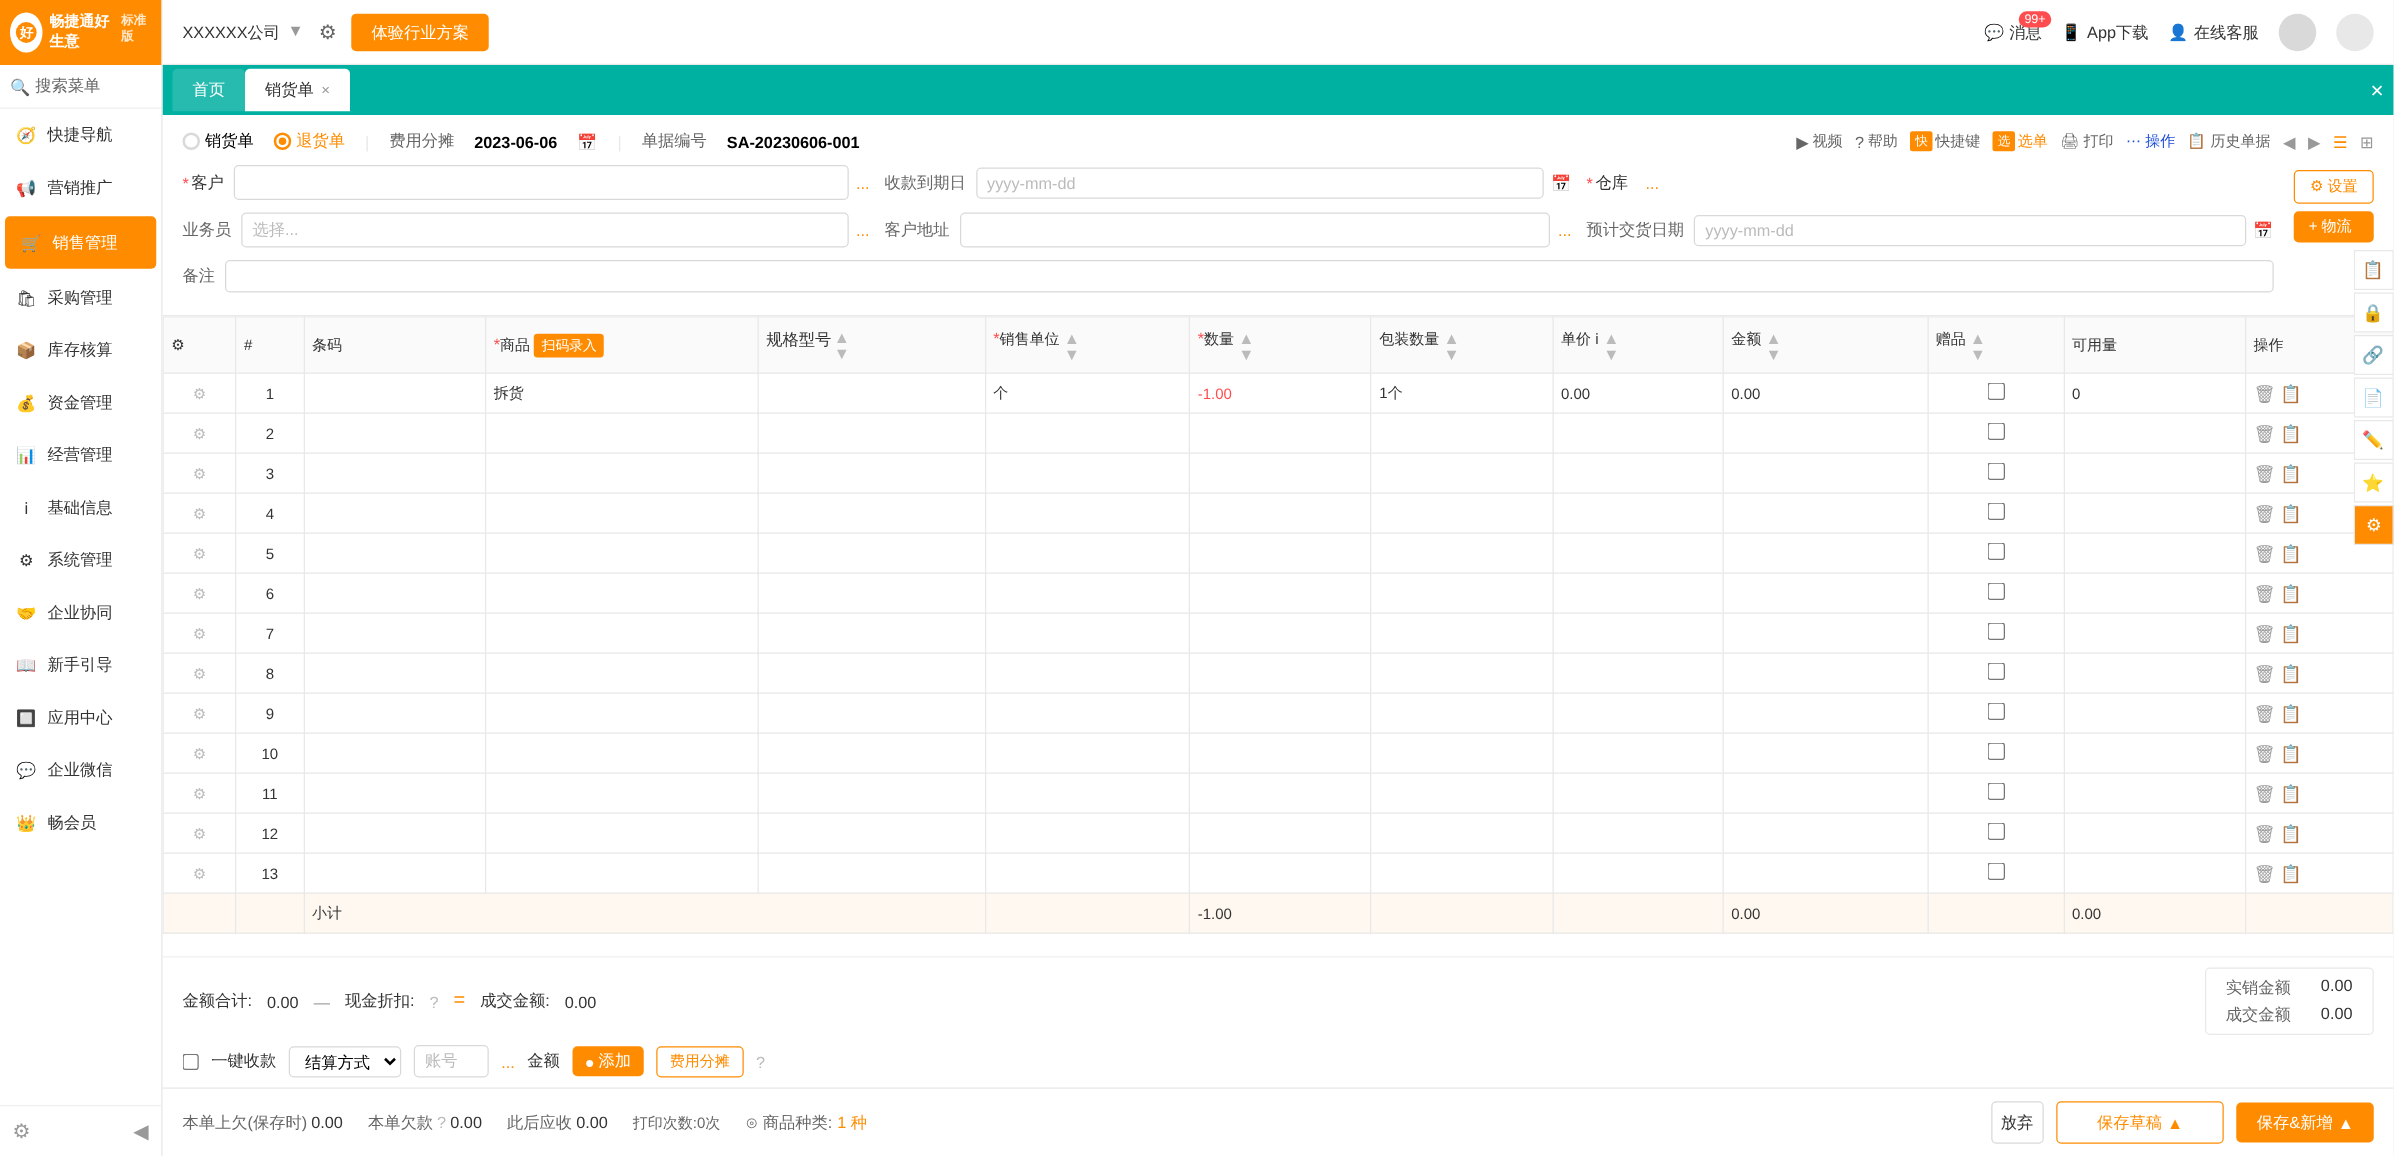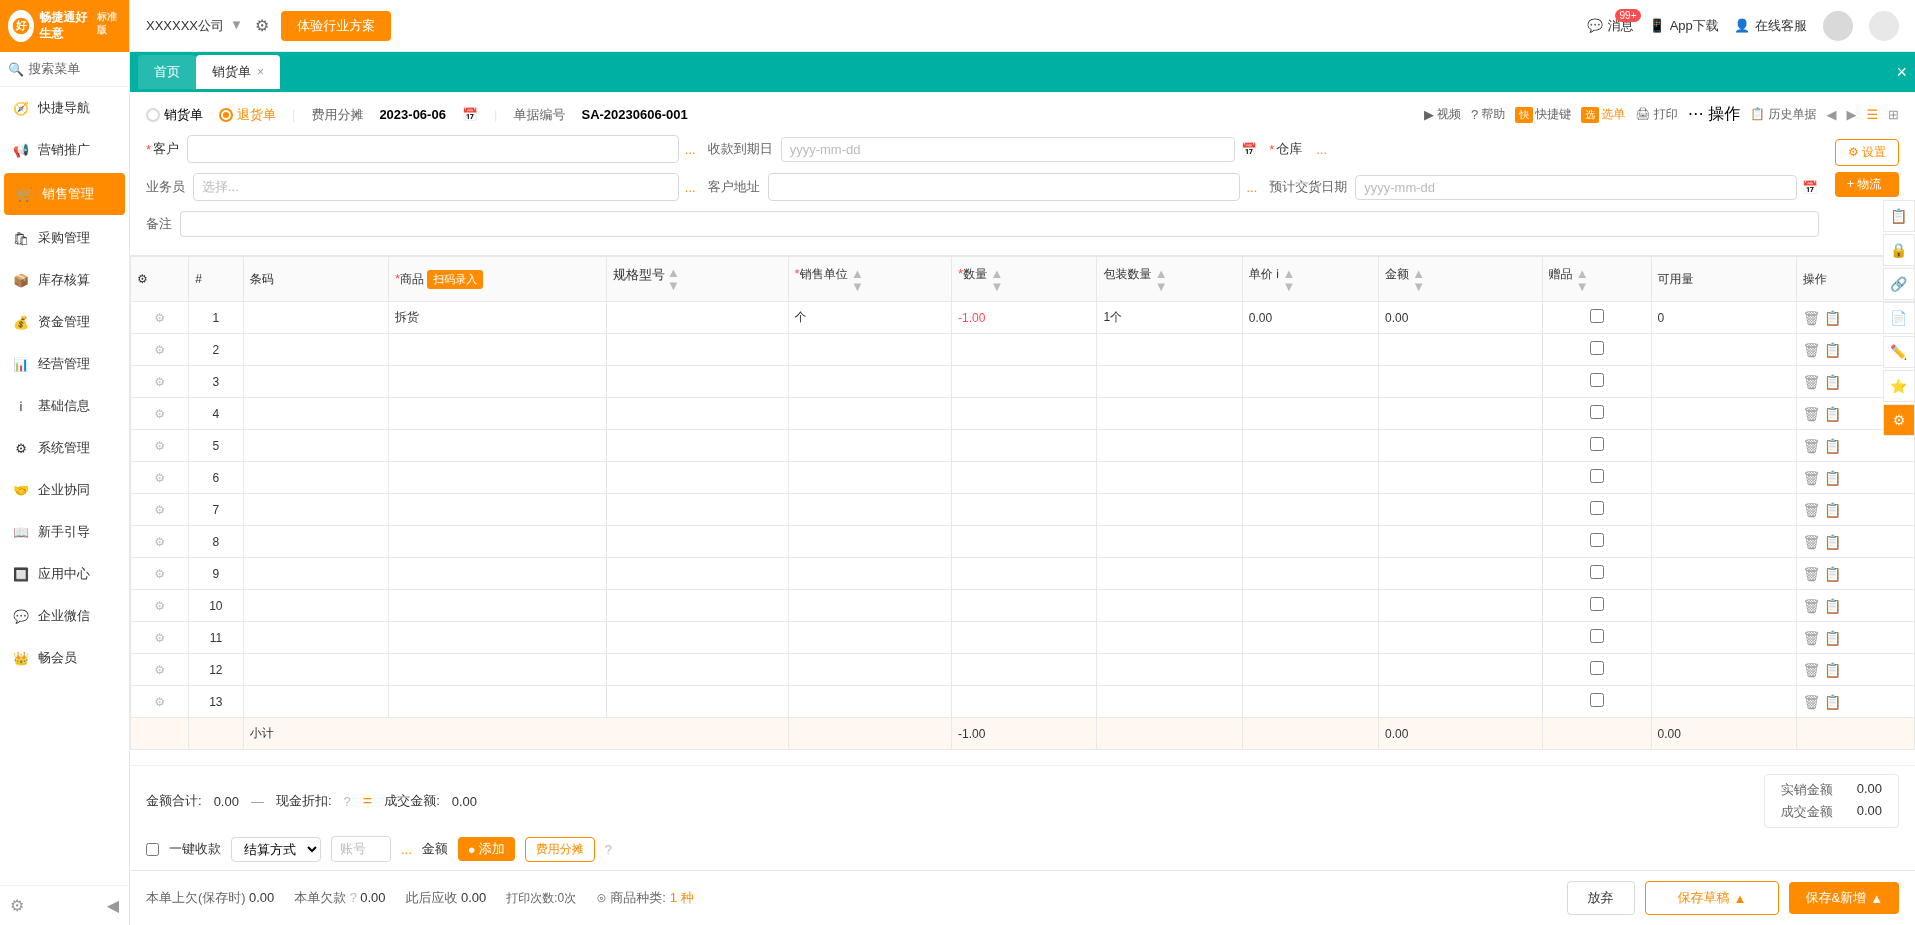--- a/index.html
+++ b/index.html
@@ -59,21 +59,21 @@
     .add-btn { background: #ff8c00; color: #fff; border: none; padding: 3px 10px; border-radius: 4px; cursor: pointer; font-size: 12px; display: flex; align-items: center; gap: 3px; }
     .expense-btn { background: #fff; border: 1px solid #ff8c00; color: #ff8c00; padding: 3px 10px; border-radius: 4px; cursor: pointer; font-size: 12px; }
 
     
     .bottom-bar { background: #fff; border-top: 1px solid #e8e8e8; padding: 10px 16px; display: flex; align-items: center; gap: 20px; }
     .stat-item { color: #666; font-size: 12px; }
     .stat-value { color: #333; font-weight: 500; }
     .print-info { color: #666; font-size: 12px; }
     .product-type { display: flex; align-items: center; gap: 4px; color: #666; font-size: 12px; }
     .bottom-actions { margin-left: auto; display: flex; align-items: center; gap: 10px; }
-    .abandon-btn { border: 1px solid #d9d9d9; background: #fff; padding: 7px 20px; border-radius: 4px; cursor: pointer; color: #333; }
+    .abandon-btn { border: 1px solid #d9d9d9; background: #fff; padding: 7px 7px; border-radius: 4px; cursor: pointer; color: #333; }
     .save-draft-btn { border: 1px solid #ff8c00; background: #fff; color: #ff8c00; padding: 7px 32px; border-radius: 4px; cursor: pointer; display: flex; align-items: center; gap: 4px; }
     .save-new-btn { background: #ff8c00; color: #fff; border: none; padding: 7px 16px; border-radius: 4px; cursor: pointer; display: flex; align-items: center; gap: 4px; }
 
     
     .right-float { position: fixed; right: 0; top: 200px; display: flex; flex-direction: column; gap: 2px; }
     .float-btn { width: 32px; height: 32px; background: #fff; border: 1px solid #e8e8e8; display: flex; align-items: center; justify-content: center; cursor: pointer; color: #666; font-size: 14px; }
     .float-btn.active { background: #ff8c00; color: #fff; }
 
     .content-wrapper { display: flex; flex-direction: column; flex: 1; overflow: hidden; position: relative; }
 
@@ -239,21 +239,21 @@
         <div style="margin-left:auto;display:flex;align-items:center;gap:10px">
           <span style="color:#666;cursor:pointer;font-size:12px;display:flex;align-items:center;gap:3px"><span>▶</span> 视频</span>
           <span style="color:#666;cursor:pointer;font-size:12px;display:flex;align-items:center;gap:3px"><span>?</span> 帮助</span>
           <span style="color:#666;cursor:pointer;font-size:12px;display:flex;align-items:center;gap:2px">
             <span style="background:#ff8c00;color:#fff;padding:1px 4px;border-radius:2px;font-size:10px">快</span> 快捷键
           </span>
           <span style="color:#ff8c00;cursor:pointer;font-size:12px;display:flex;align-items:center;gap:2px">
             <span style="background:#ff8c00;color:#fff;padding:1px 4px;border-radius:2px;font-size:10px">选</span> 选单
           </span>
           <span style="color:#666;cursor:pointer;font-size:12px">🖨 打印</span>
-          <span style="color:#000000;cursor:pointer;font-size:16px">⋯ 操作</span>
+          <span style="color:#1d4ed8;cursor:pointer;font-size:12px">⋯ 操作</span>
           <span style="color:#666;cursor:pointer;font-size:12px">📋 历史单据</span>
           <span style="color:#999;cursor:pointer">◀</span>
           <span style="color:#999;cursor:pointer">▶</span>
           <span style="color:#ff8c00;cursor:pointer">☰</span>
           <span style="color:#999;cursor:pointer">⊞</span>
         </div>
       </div>
 
       <div style="display:flex;align-items:flex-start">
         <div style="flex:1">

